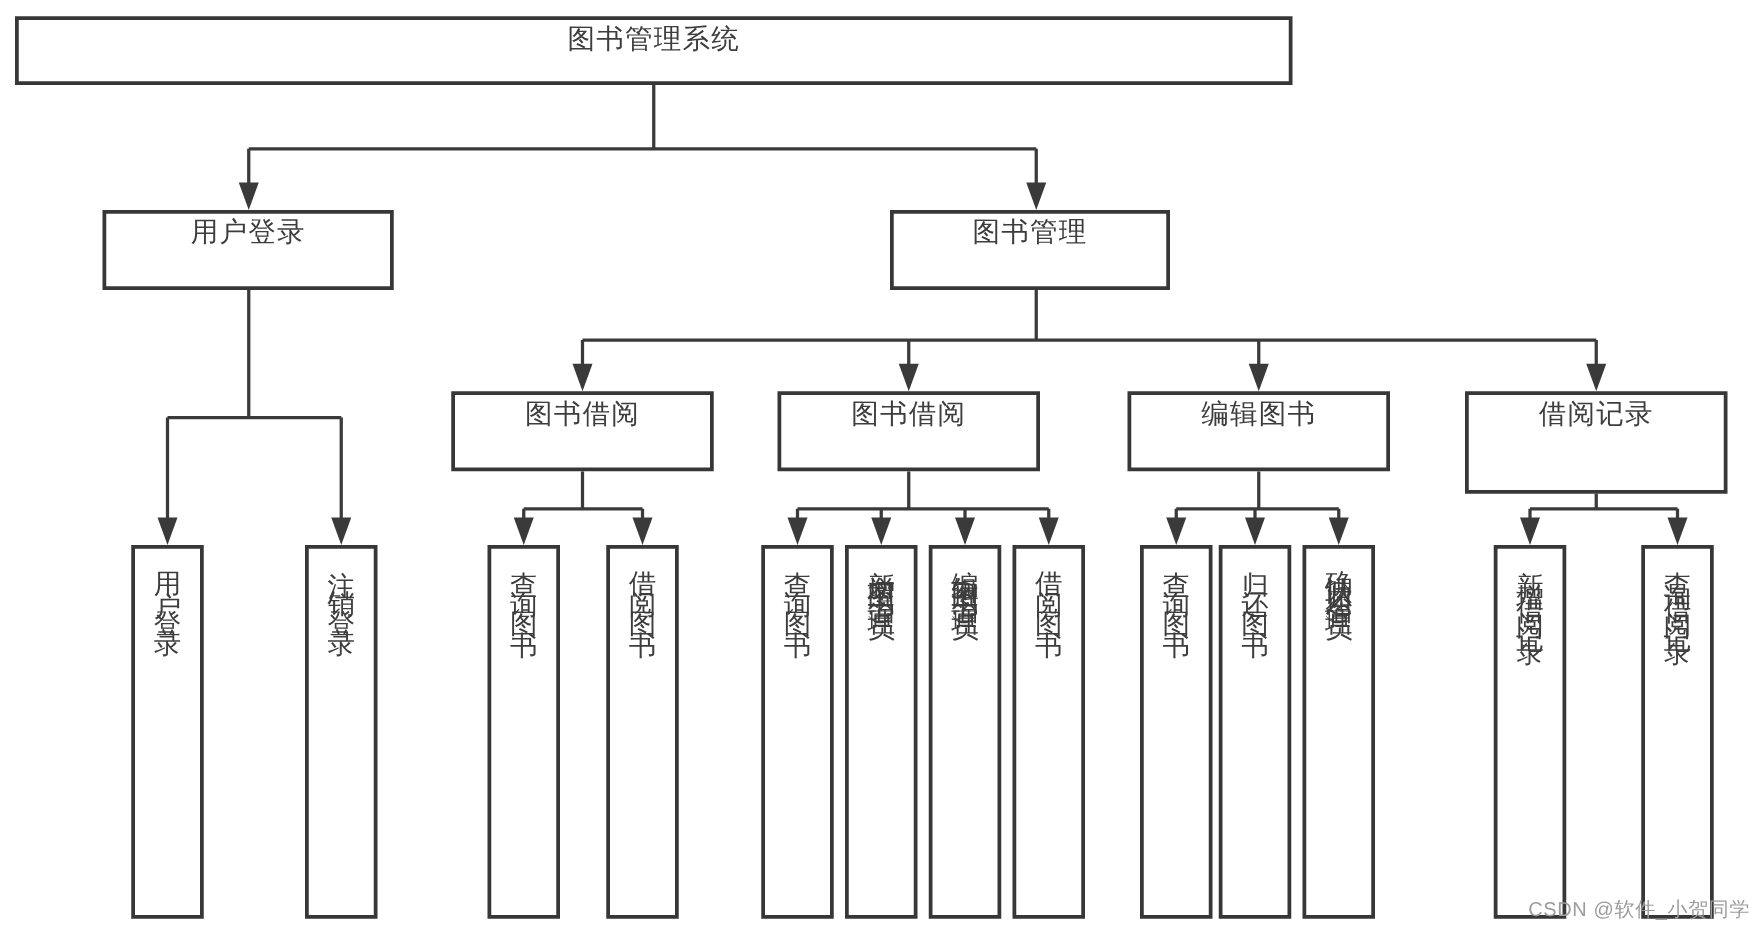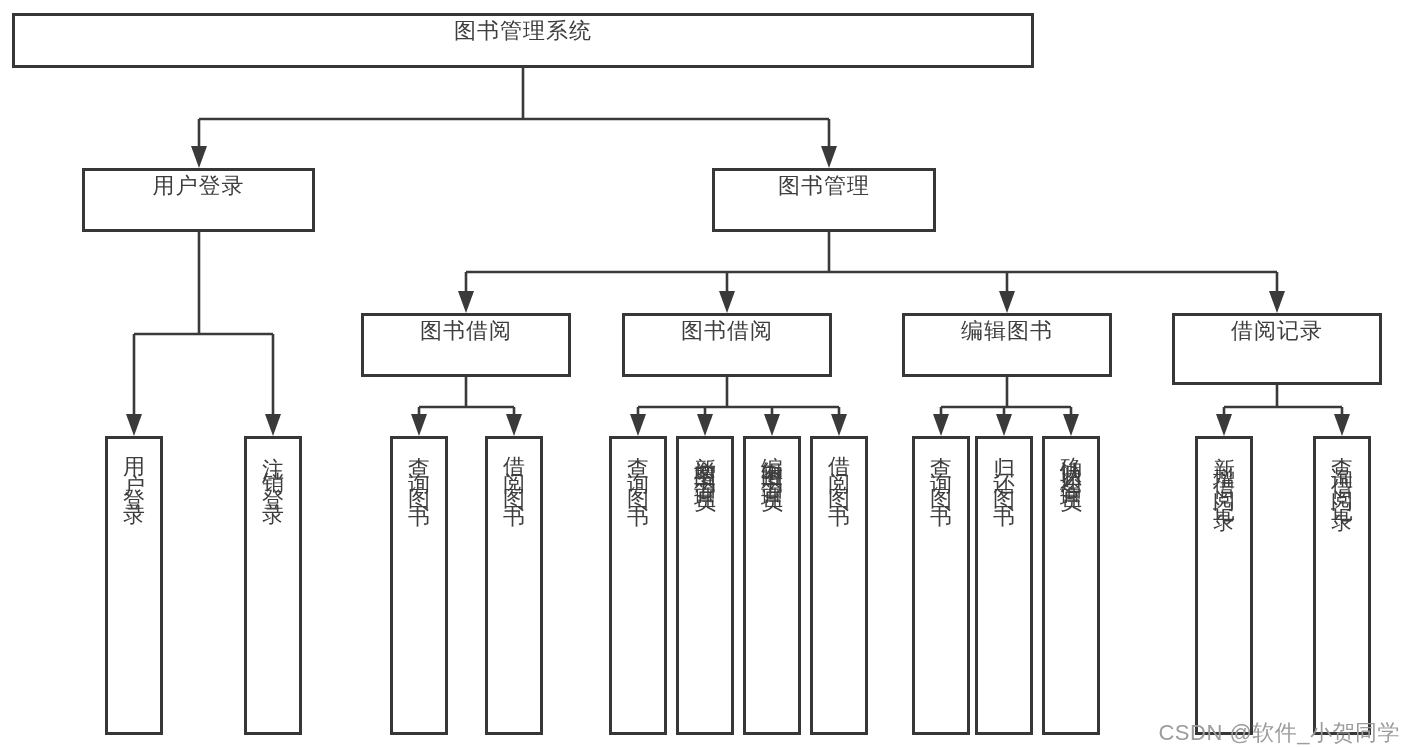--- a/index.html
+++ b/index.html
@@ -40,21 +40,21 @@
     font-size:22px;
     line-height:1;
     white-space:nowrap;
   }
   .node.v.v-short span{letter-spacing:16px;}
   .node.v.v-mid span{letter-spacing:11px;}
   .node.v.v-long span{letter-spacing:5px;}
   .watermark{
     position:absolute;
     right:5px;top:718px;
-    font-size:22px;
+    font-size:16px;
     color:var(--color-watermark);
     z-index:3;
     letter-spacing:0.5px;
     white-space:nowrap;
   }
 </style>
 </head>
 <body>
 
 <div class="canvas">
@@ -112,21 +112,21 @@
 
   <div class="node h" style="left:361px;top:313px;width:210px;height:64px">
     <span>图书借阅</span>
   </div>
   <div class="node h" style="left:622px;top:313px;width:210px;height:64px">
     <span>图书借阅</span>
   </div>
   <div class="node h" style="left:902px;top:313px;width:210px;height:64px">
     <span>编辑图书</span>
   </div>
-  <div class="node h" style="left:1172px;top:313px;width:210px;height:72px">
+  <div class="node h" style="left:1172px;top:313px;width:210px;height:82px">
     <span>借阅记录</span>
   </div>
 
   <div class="node v v-short" style="left:105px">
     <span>用户登录</span>
   </div>
   <div class="node v v-short" style="left:244px">
     <span>注销登录</span>
   </div>
   <div class="node v v-short" style="left:390px">

